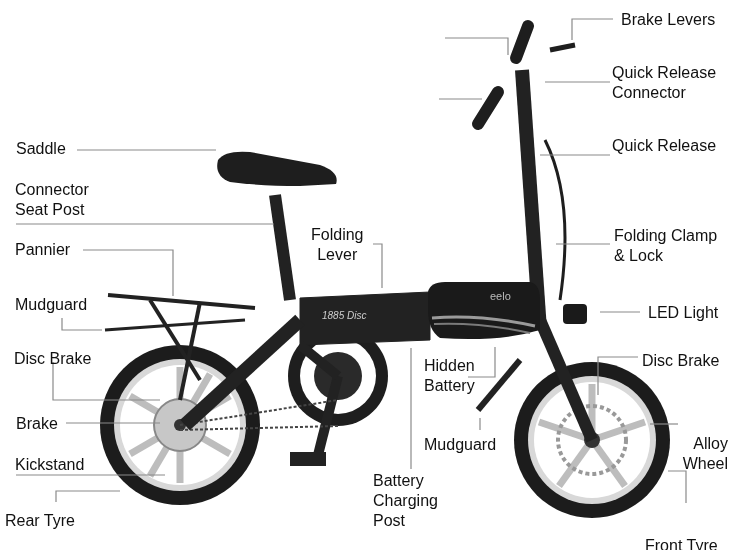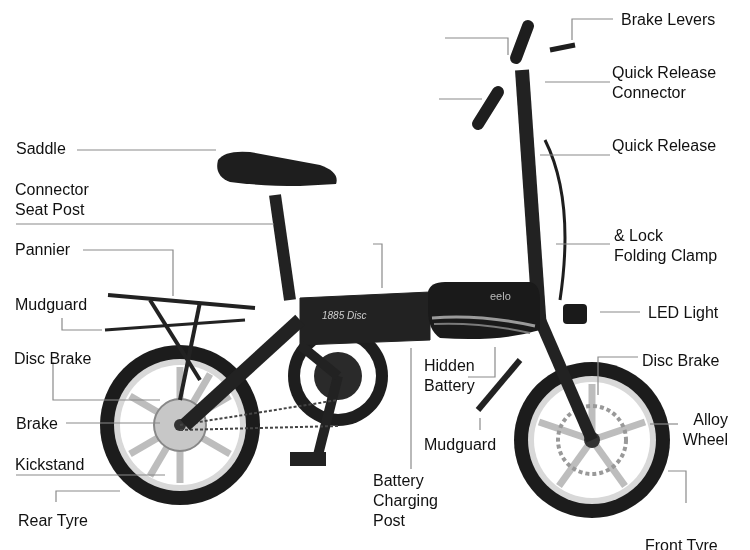--- a/index.html
+++ b/index.html
@@ -1,20 +1,20 @@
 <!DOCTYPE html>
 <html><head>
 <meta charset="utf-8">
 <style>
   html, body { margin:0; padding:0; background:#ffffff; }
   body { width:750px; height:550px; position:relative; overflow:hidden;
          font-family:"Liberation Sans", "DejaVu Sans", sans-serif; color:#111; }
   #stage { position:absolute; left:0; top:0; width:750px; height:550px; }
   .lbl { position:absolute; font-size:16px; line-height:20px; color:#111; white-space:nowrap; }
-  .lbl.r { text-align:right; }
+  .lbl.r { text-align:right;margin-top:24px; }
   .lbl.c { text-align:center; }
   svg.art { position:absolute; left:0; top:0; width:750px; height:550px; }
   .lead { stroke:#8a8a8a; stroke-width:1.2; fill:none; }
 </style>
 </head>
 <body>
 
 <div id="stage">
 
   <svg class="art" viewBox="0 0 750 550">
@@ -135,23 +135,27 @@
   <div class="lbl" style="left:16px;top:139px;">
     <div>Saddle</div>
   </div>
   <div class="lbl" style="left:612px;top:136px;">
     <div>Quick Release</div>
   </div>
   <div class="lbl" style="left:15px;top:180px;">
     <div>Connector</div>
     <div>Seat Post</div>
   </div>
+  <div class="lbl c" style="left:311px;top:225px;">
+    <div>Folding</div>
+    <div>Lever</div>
+  </div>
   <div class="lbl" style="left:614px;top:226px;">
+    <div>Folding Clamp</div>
     <div>&amp; Lock</div>
-    <div>Folding Clamp</div>
   </div>
   <div class="lbl" style="left:15px;top:240px;">
     <div>Pannier</div>
   </div>
   <div class="lbl" style="left:15px;top:295px;">
     <div>Mudguard</div>
   </div>
   <div class="lbl" style="left:648px;top:303px;">
     <div>LED Light</div>
   </div>
@@ -176,20 +180,20 @@
     <div>Mudguard</div>
   </div>
   <div class="lbl" style="left:15px;top:455px;">
     <div>Kickstand</div>
   </div>
   <div class="lbl" style="left:373px;top:471px;">
     <div>Battery</div>
     <div>Charging</div>
     <div>Post</div>
   </div>
-  <div class="lbl" style="left:18px;top:511px;">
+  <div class="lbl" style="left:5px;top:511px;">
     <div>Rear Tyre</div>
   </div>
   <div class="lbl" style="left:645px;top:536px;">
     <div>Front Tyre</div>
   </div>
 
 </div>
 
 </body></html>

